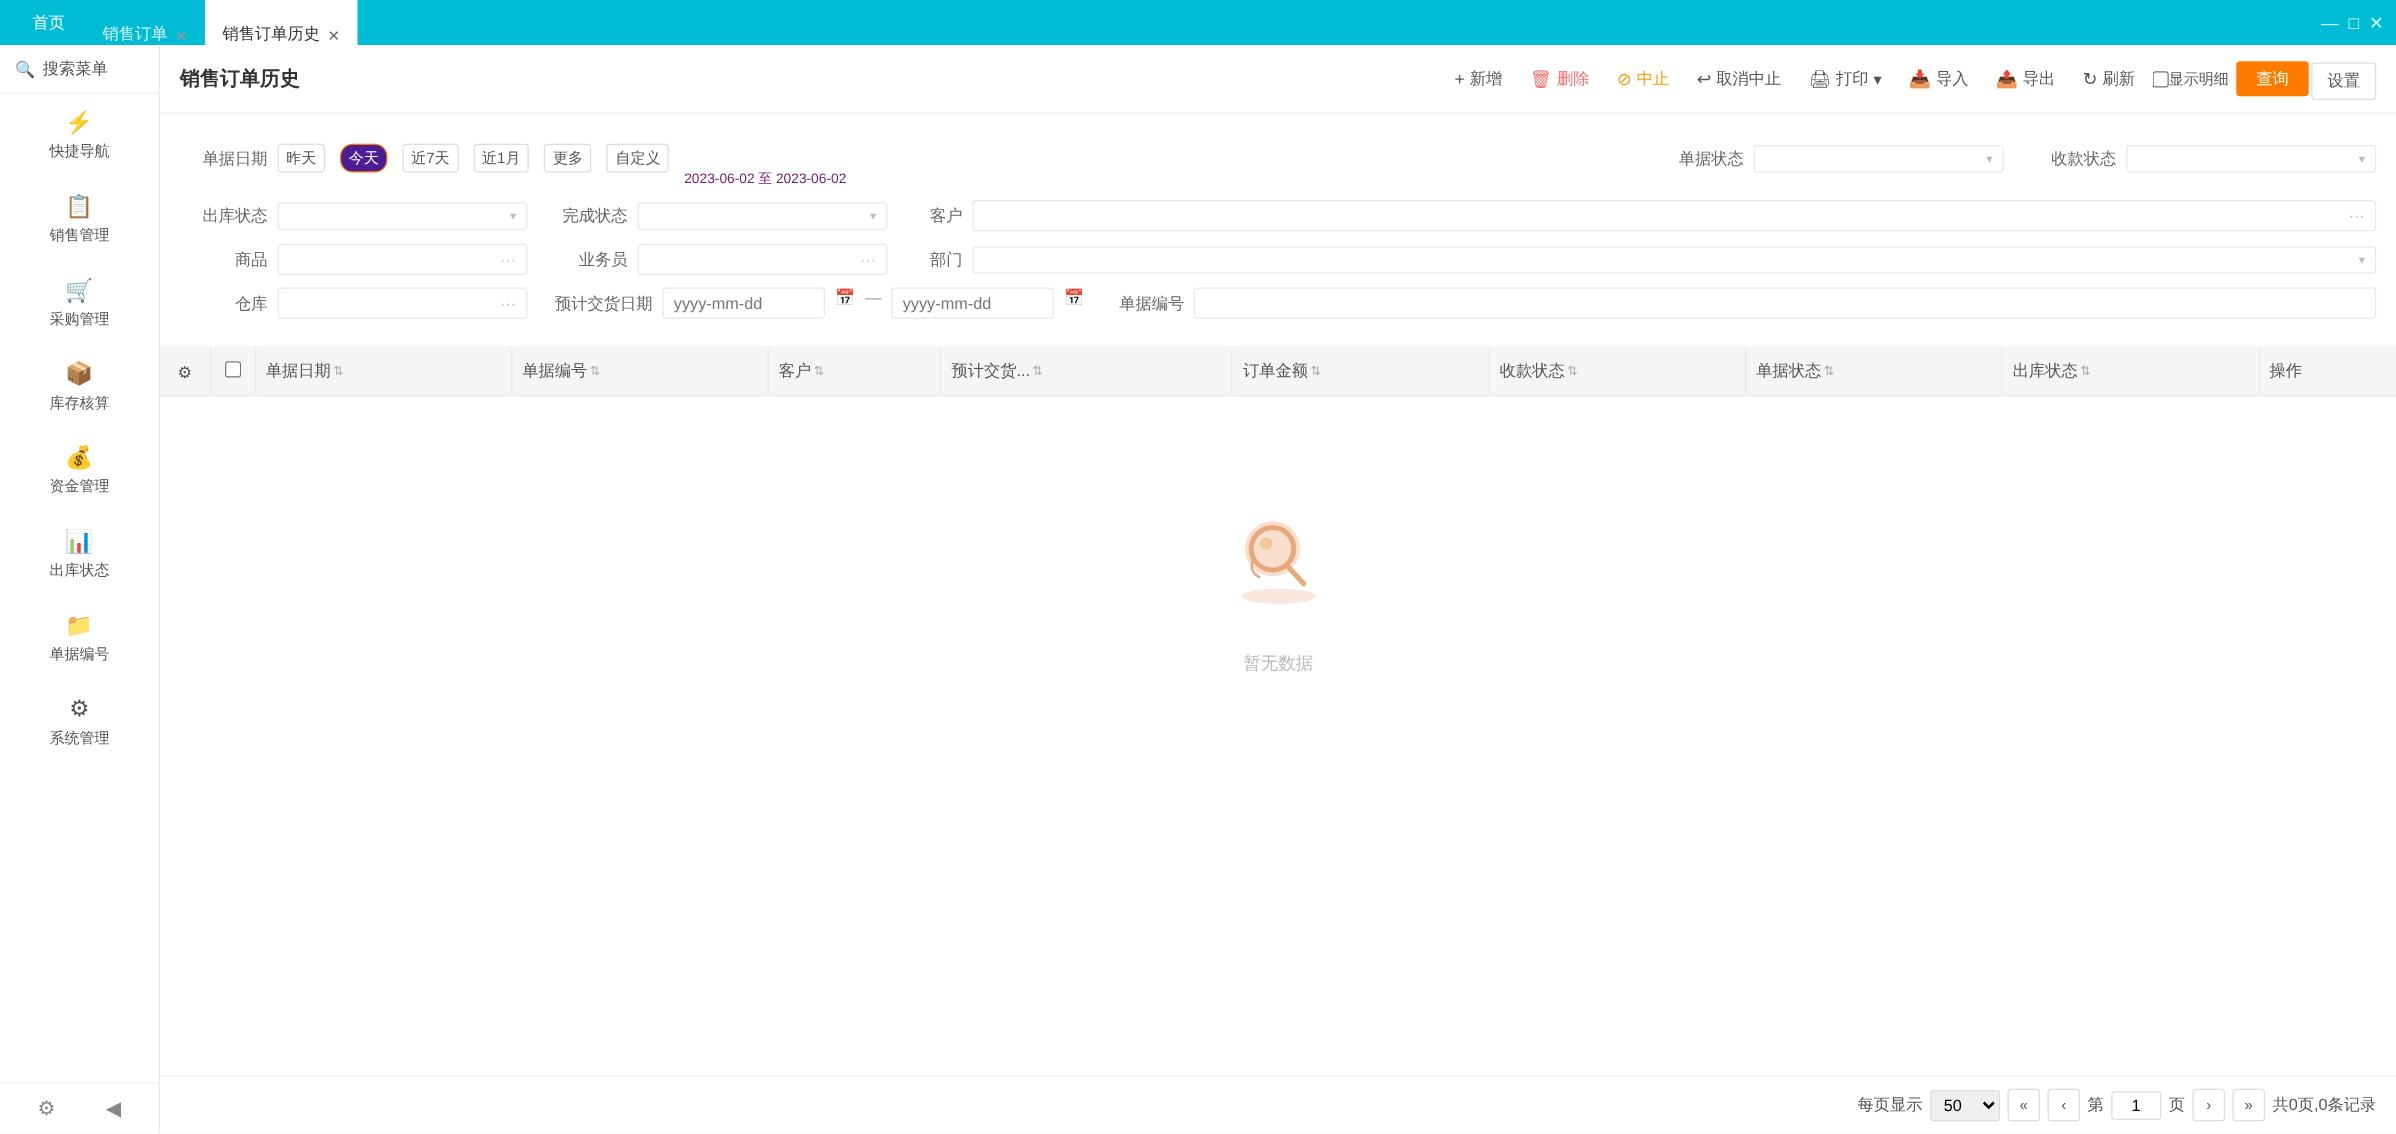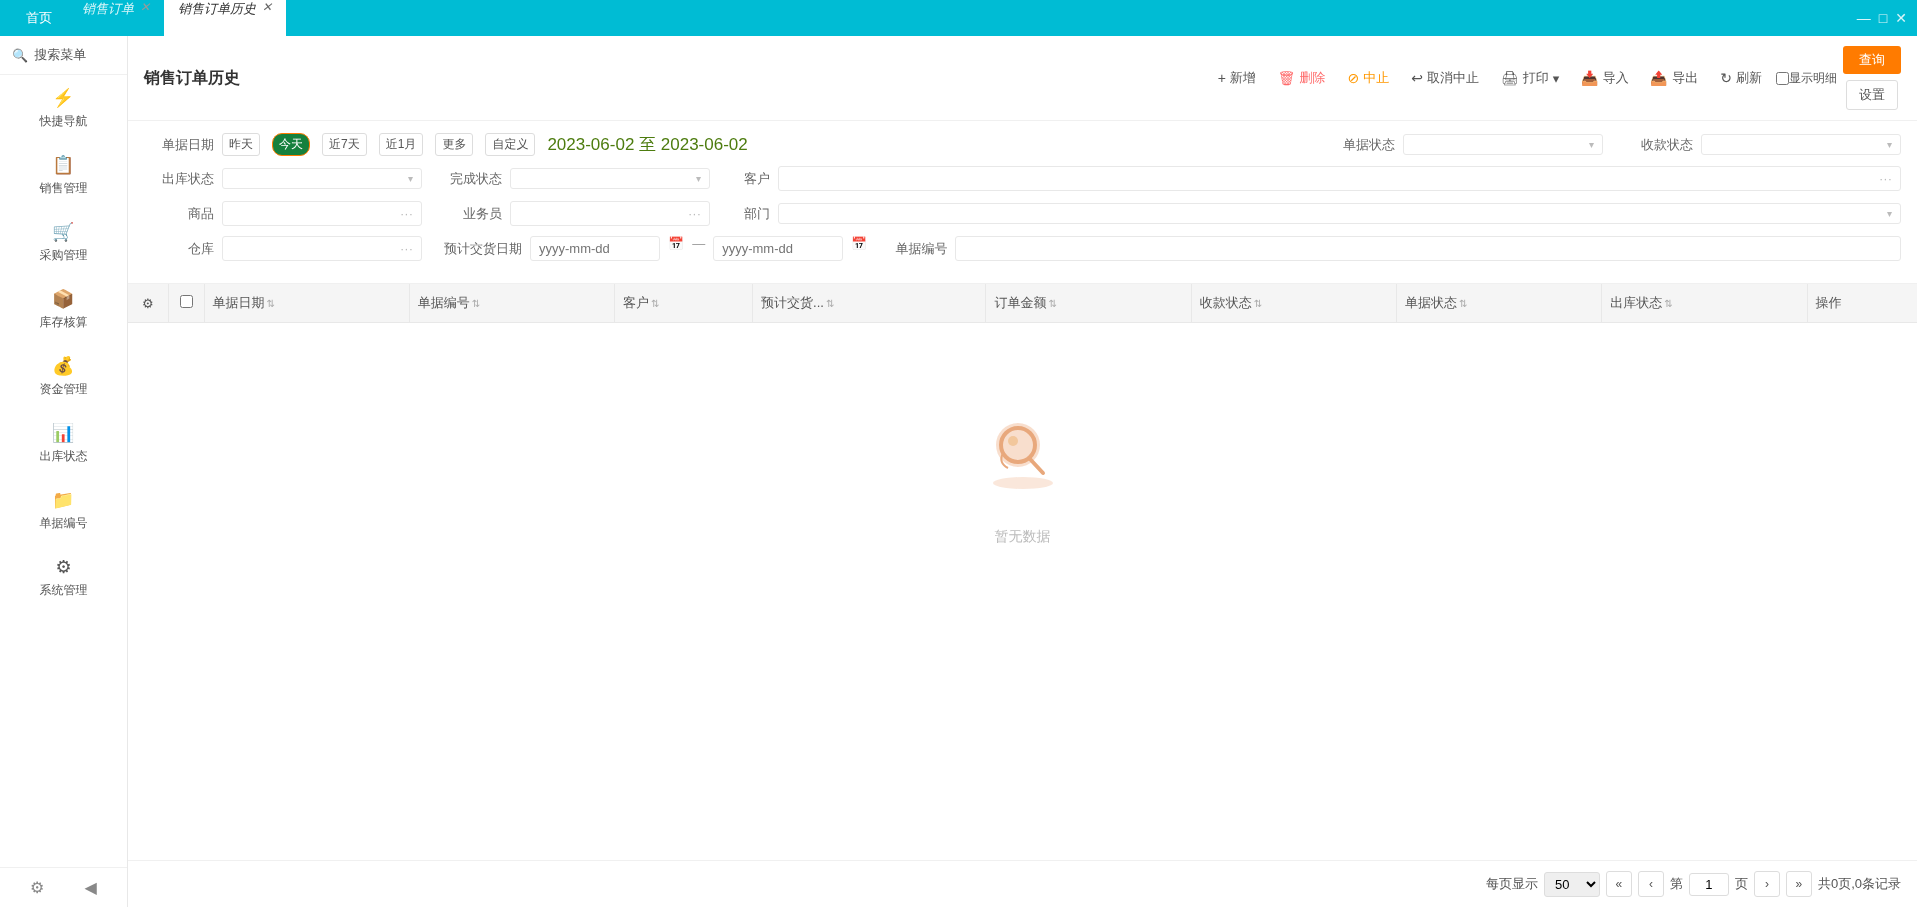--- a/index.html
+++ b/index.html
@@ -1,20 +1,20 @@
 <!DOCTYPE html>
 <html><head>
   <meta charset="utf-8">
   <style>
     * { box-sizing: border-box; margin: 0; padding: 0; }
     body { font-family: 'Microsoft YaHei', Arial, sans-serif; font-size: 13px; background: #f5f5f5; color: #333; display: flex; flex-direction: column; height: 907px; overflow: hidden; }
 
     
     .top-bar { background: #00bcd4; height: 36px; display: flex; align-items: center; padding: 0 10px; flex-shrink: 0; }
-    .tab-item { display: flex; align-items: flex-start; padding: 0 14px; height: 36px; cursor: pointer; color: rgba(255,255,255,0.85); font-size: 13px; position: relative; font-style: italic; }
+    .tab-item { display: flex; align-items: flex-end; padding: 0 14px; height: 36px; cursor: pointer; color: rgba(255,255,255,0.85); font-size: 13px; position: relative; }
     .tab-item.active { background: #fff; color: #333; }
     .tab-item .close-btn { margin-left: 6px; font-size: 12px; color: #999; cursor: pointer; }
     .tab-item.active .close-btn { color: #666; }
     .tab-home { color: #fff; padding: 0 16px; height: 36px; display: flex; align-items: center; cursor: pointer; }
     .top-right { margin-left: auto; display: flex; align-items: center; gap: 8px; color: rgba(255,255,255,0.85); }
     .top-right span { cursor: pointer; font-size: 14px; }
 
     
     .main-layout { display: flex; flex: 1; overflow: hidden; }
 
@@ -32,32 +32,32 @@
     
     .page-header { display: flex; align-items: center; justify-content: space-between; padding: 10px 16px; border-bottom: 1px solid #f0f0f0; flex-shrink: 0; }
     .page-title { font-size: 16px; font-weight: bold; color: #333; }
     .toolbar { display: flex; align-items: center; gap: 6px; }
     .toolbar-btn { display: flex; align-items: center; gap: 4px; padding: 4px 8px; border: none; background: none; cursor: pointer; color: #555; font-size: 13px; }
     .toolbar-btn .btn-icon { font-size: 14px; }
     .toolbar-btn.delete { color: #ff6b6b; }
     .toolbar-btn.stop { color: #ff9800; }
     .btn-query { background: #ff7b00; color: #fff; border: none; padding: 5px 16px; border-radius: 3px; cursor: pointer; font-size: 13px; }
     .btn-setting { background: #fff; color: #555; border: 1px solid #ddd; padding: 5px 12px; border-radius: 3px; cursor: pointer; font-size: 13px; margin-top: 4px; display: block; }
-    .query-setting { display: flex; flex-direction: column; align-items: center; gap: 2px; }
+    .query-setting { display: flex; flex-direction: row; align-items: center; gap: 2px; }
     .display-toggle { display: flex; align-items: center; gap: 0; font-size: 12px; color: #555; cursor: pointer; }
     .display-toggle input { cursor: pointer; }
 
     
     .filter-area { padding: 12px 16px; border-bottom: 1px solid #f0f0f0; flex-shrink: 0; }
     .filter-row { display: flex; align-items: center; margin-bottom: 10px; gap: 0; }
     .filter-label { width: 70px; color: #666; text-align: right; margin-right: 8px; flex-shrink: 0; }
     .filter-value { display: flex; align-items: center; gap: 4px; flex: 1; }
     .date-btns { display: flex; gap: 12px; align-items: center; }
     .date-btn { padding: 2px 6px; border: 1px solid #ddd; background: #fff; border-radius: 3px; cursor: pointer; font-size: 12px; color: #555; }
-    .date-btn.active { background: #15803d; color: #fff; border-color: #ff7b00; border-radius: 10px; }
+    .date-btn.active { background: #4c1d95; color: #fff; border-color: #ff7b00; border-radius: 10px; }
     .filter-select { display: flex; align-items: center; border: 1px solid #e8e8e8; border-radius: 3px; padding: 4px 8px; min-width: 180px; cursor: pointer; background: #fff; position: relative; }
     .filter-select .sel-text { flex: 1; color: #bbb; font-size: 13px; }
     .filter-select .sel-arrow { color: #bbb; font-size: 10px; }
     .filter-input { border: 1px solid #e8e8e8; border-radius: 3px; padding: 4px 8px; min-width: 180px; outline: none; font-size: 13px; color: #bbb; }
     .date-input { border: 1px solid #e8e8e8; border-radius: 3px; padding: 4px 8px; width: 130px; outline: none; font-size: 13px; color: #bbb; }
     .cal-icon { color: #00bcd4; cursor: pointer; margin-left: 4px; }
     .date-sep { color: #999; margin: 0 4px; }
     .collapse-bar { text-align: center; color: #00bcd4; cursor: pointer; font-size: 12px; margin-top: 4px; }
 
     
@@ -203,21 +203,21 @@
         <div class="filter-value">
           <div class="date-btns">
             <button class="date-btn">昨天</button>
             <button class="date-btn active">今天</button>
             <button class="date-btn">近7天</button>
             <button class="date-btn">近1月</button>
             <button class="date-btn">更多</button>
             <button class="date-btn">自定义</button>
           </div>
           <div style="display:flex;flex-direction:column;margin-left:8px;">
-            <span style="font-size:17px;color:#4d7c0f;">2023-06-02 至 2023-06-02</span>
+            <span style="font-size:11px;color:#701a75;margin-top:32px;">2023-06-02 至 2023-06-02</span>
           </div>
         </div>
         <span class="filter-label" style="width:60px;">单据状态</span>
         <div class="filter-select" style="min-width:200px;">
           <span class="sel-text"></span>
           <span class="sel-arrow">▾</span>
         </div>
         <span class="filter-label" style="width:70px;margin-left:20px;">收款状态</span>
         <div class="filter-select" style="min-width:200px;">
           <span class="sel-text"></span>

